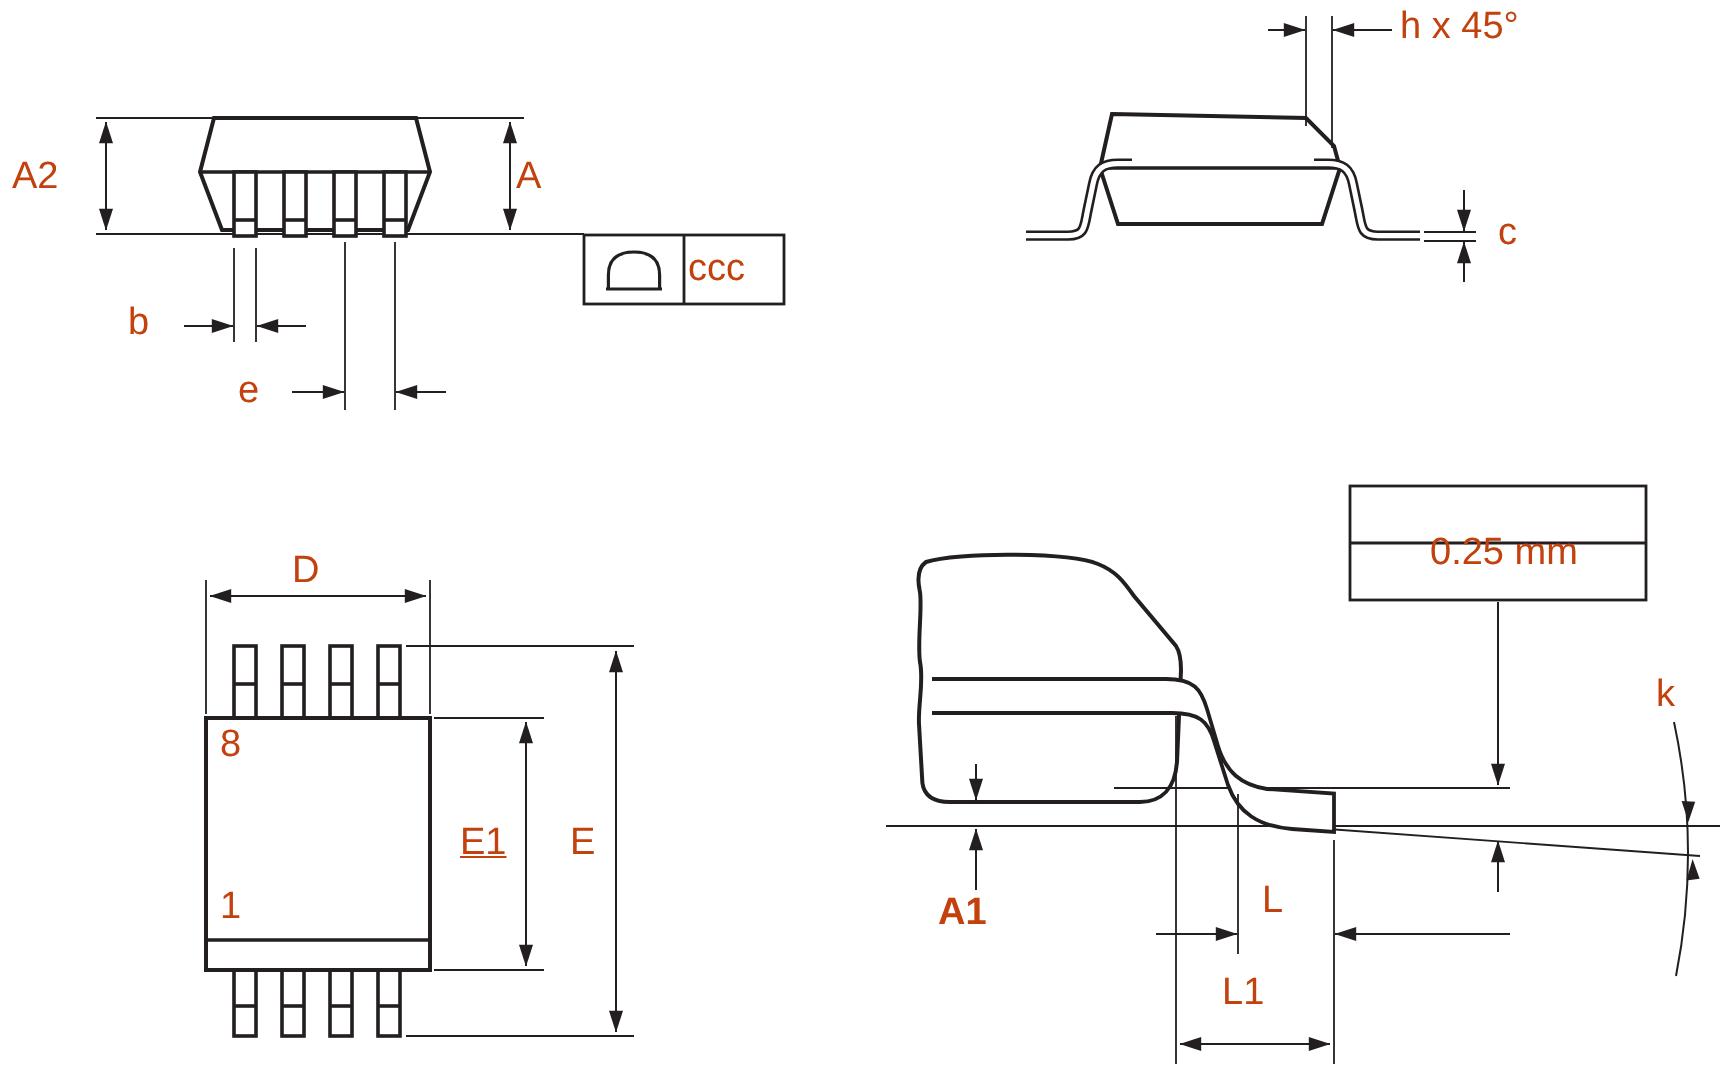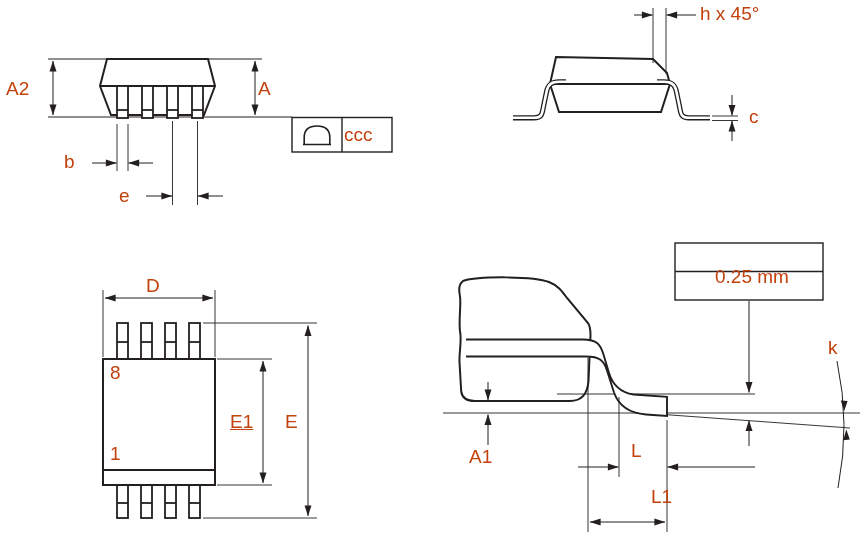--- a/index.html
+++ b/index.html
@@ -173,18 +173,18 @@
 <div class="lbl" style="left:700px;top:4px;">h x 45°</div>
 <div class="lbl" style="left:749px;top:107px;">c</div>
 
 <div class="lbl ctr" style="left:146px;top:276px;width:26px;">D</div>
 <div class="lbl ctr" style="left:230px;top:412px;width:32px;text-decoration:underline;">E1</div>
 <div class="lbl ctr" style="left:285px;top:412px;width:24px;">E</div>
 <div class="lbl" style="left:110px;top:363px;">8</div>
 <div class="lbl" style="left:110px;top:444px;">1</div>
 
 <div class="lbl ctr" style="left:715px;top:247px;width:148px;margin-top:20px;">0.25 mm</div>
-<div class="lbl ctr" style="left:469px;top:447px;width:36px;">A1</div>
+<div class="lbl ctr" style="left:469px;top:447px;width:36px;font-weight:bold;">A1</div>
 <div class="lbl" style="left:631px;top:441px;">L</div>
-<div class="lbl ctr" style="left:611px;top:487px;width:30px;margin-left:40px;">L1</div>
+<div class="lbl ctr" style="left:611px;top:487px;width:30px;">L1</div>
 <div class="lbl" style="left:828px;top:338px;">k</div>
 
 </div>
 
 </body></html>

